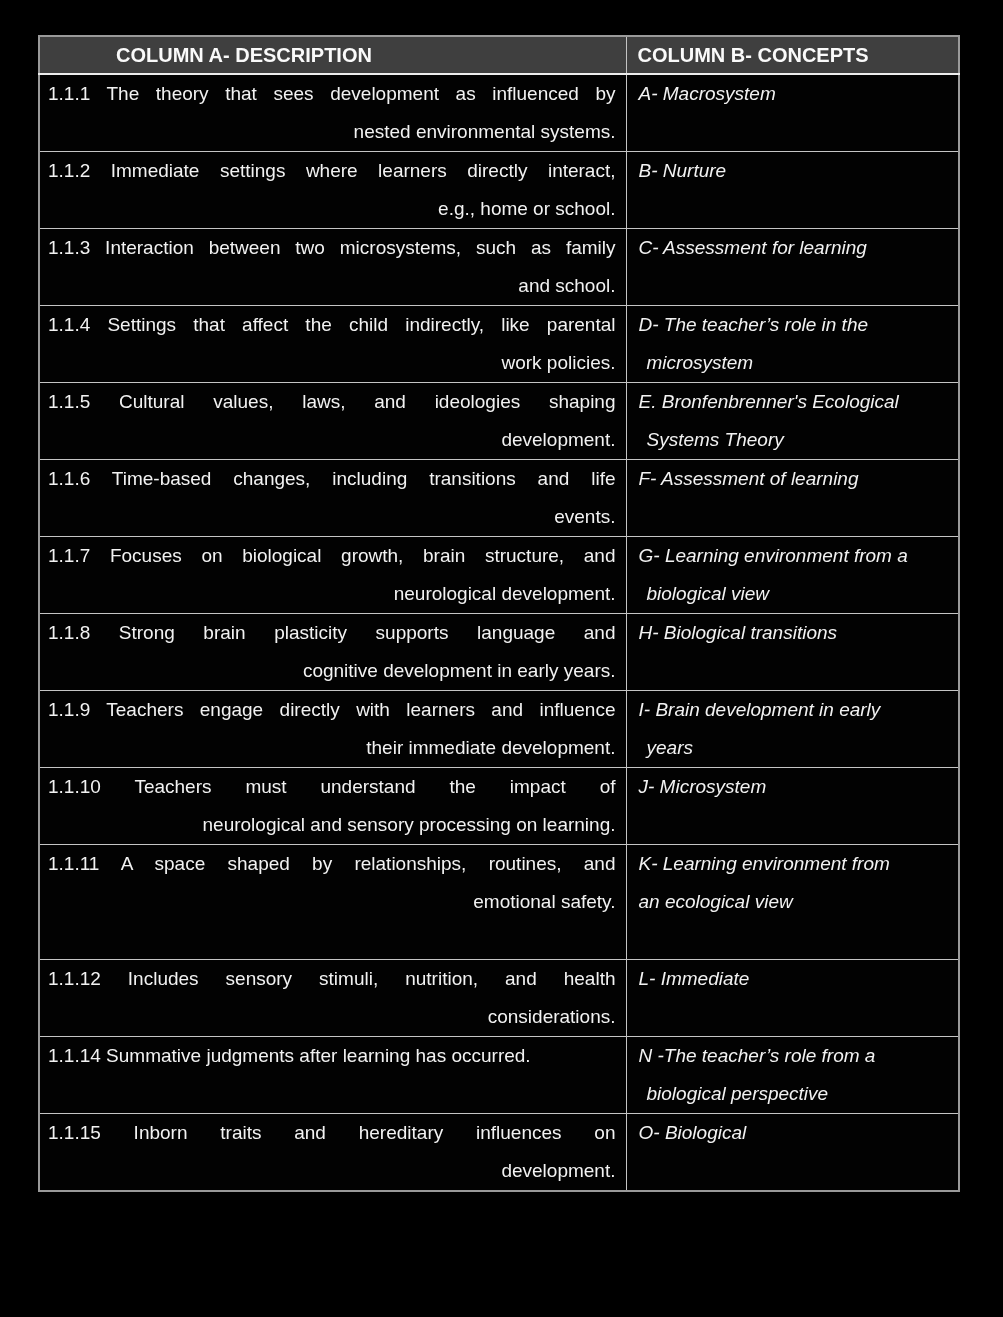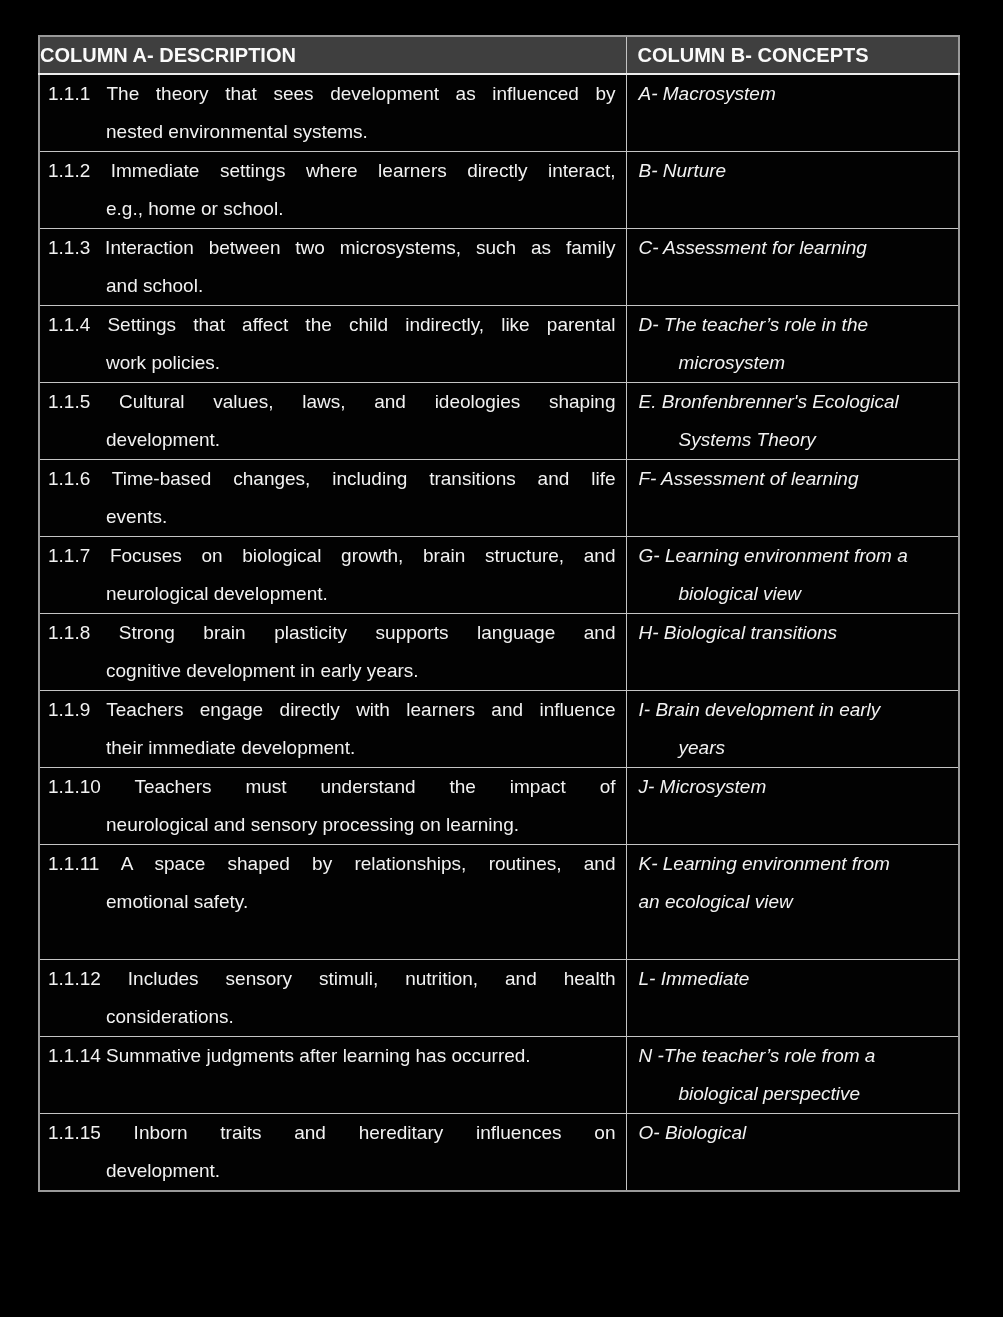--- a/index.html
+++ b/index.html
@@ -12,27 +12,27 @@
   .table-wrap{ position:absolute; left:38px; top:35px; }
   table{ border-collapse:collapse; table-layout:fixed; width:920px;
          border:2px solid var(--outer-border); background:var(--cell-bg); }
   col.col-a{ width:587px; } col.col-b{ width:333px; }
   th,td{ border:1px solid var(--border); vertical-align:top; font-size:19px; }
   thead th{
     background:var(--header-bg); font-weight:bold; font-size:20px; text-align:left;
     height:38px; line-height:36px; color:#fafafa;
     border-bottom:2px solid var(--header-border);
   }
-  th.h-a{ }
+  th.h-a{ padding-left:76px; }
   th.h-b{ padding-left:11px; }
   td.colA{ padding:0 10px 0 8px; }
   td.colB{ padding:0 6px 0 12px;font-style:italic; }
   .line{ line-height:38px; min-height:38px; }
-  td.colA .line.cont{ margin-left:58px; }
-  td.colB .line.cont{ margin-left:40px; }
+  td.colA .line.cont{ margin-left:58px;text-align:right; }
+  td.colB .line.cont{ margin-left:8px; }
   td.colB .line.cont.flush{ margin-left:0; }
   .line.stretch{ text-align:justify; text-align-last:justify; }
   .line.empty{ height:38px; }
 </style>
 </head>
 <body>
 
 <div class="table-wrap">
   <table>
     <colgroup>

